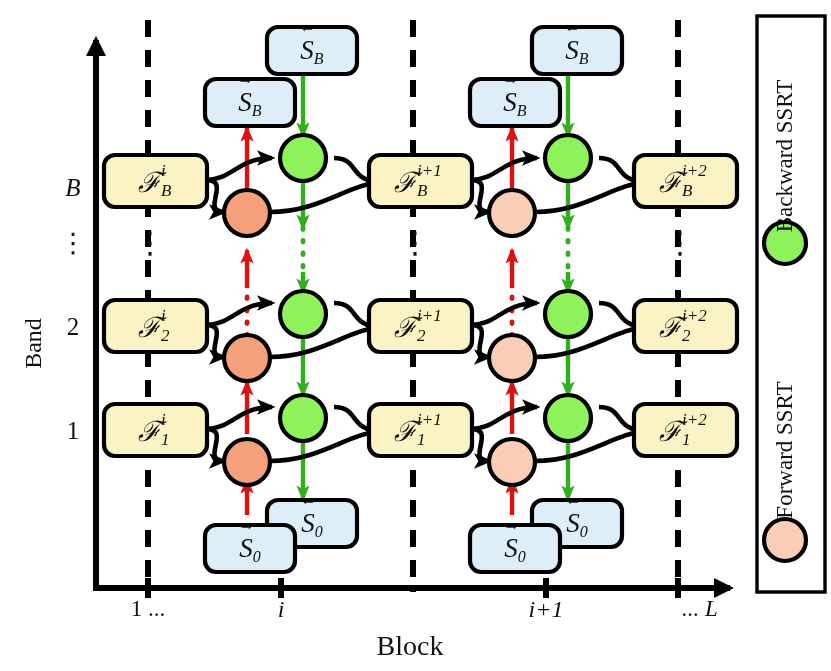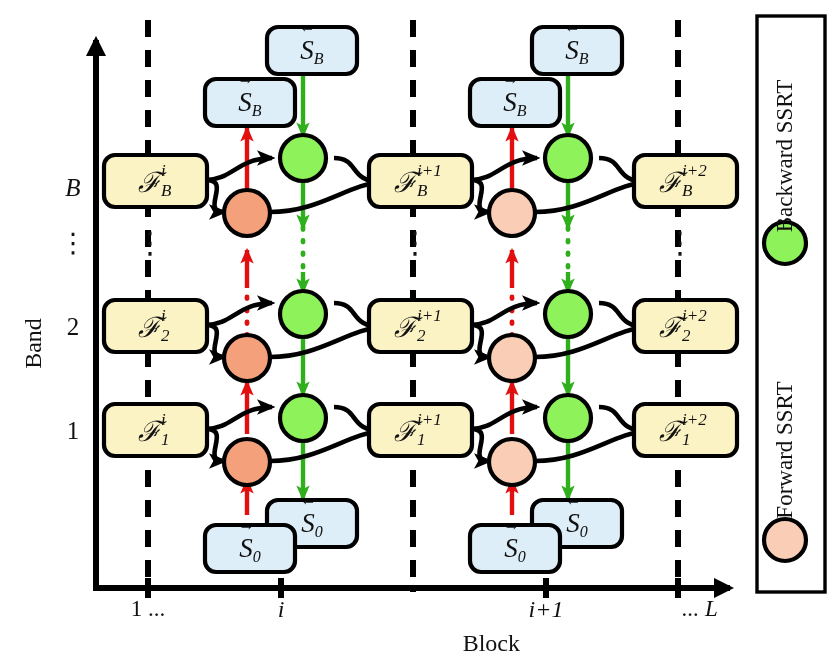--- a/index.html
+++ b/index.html
@@ -238,21 +238,21 @@
   <div style="position:absolute;left:251px;top:596px;width:60px;text-align:center;font-size:24px;font-style:italic;color:#111;">
     <span>i</span>
   </div>
   <div style="position:absolute;left:501px;top:596px;width:90px;text-align:center;font-size:24px;font-style:italic;color:#111;">
     <span>i+1</span>
   </div>
   <div style="position:absolute;left:660px;top:596px;width:80px;text-align:center;font-size:23px;font-style:italic;color:#111;">
     <span>... L</span>
   </div>
 
-  <div style="position:absolute;left:300px;top:630px;width:220px;text-align:right;font-size:24px;color:#111;">
+  <div style="position:absolute;left:300px;top:630px;width:220px;text-align:center;font-size:28px;color:#111;">
     <span>Block</span>
   </div>
 
   <div class="fb-lbl" id="fb0" style="position:absolute;left:104px;top:155px;width:103px;height:52px;display:flex;align-items:center;justify-content:center;pointer-events:none;font-family:&quot;Liberation Serif&quot;,&quot;DejaVu Serif&quot;,serif;color:#111;">
       <span style="font-style:italic;font-size:28px;">ℱ</span>
       <span style="display:inline-block;position:relative;width:12px;height:34px;">
         <span style="position:absolute;left:0;top:-3px;font-style:italic;font-size:17px;">i</span>
         <span style="position:absolute;left:0;top:17px;font-style:italic;font-size:17px;">B</span>
       </span>
     </div>

